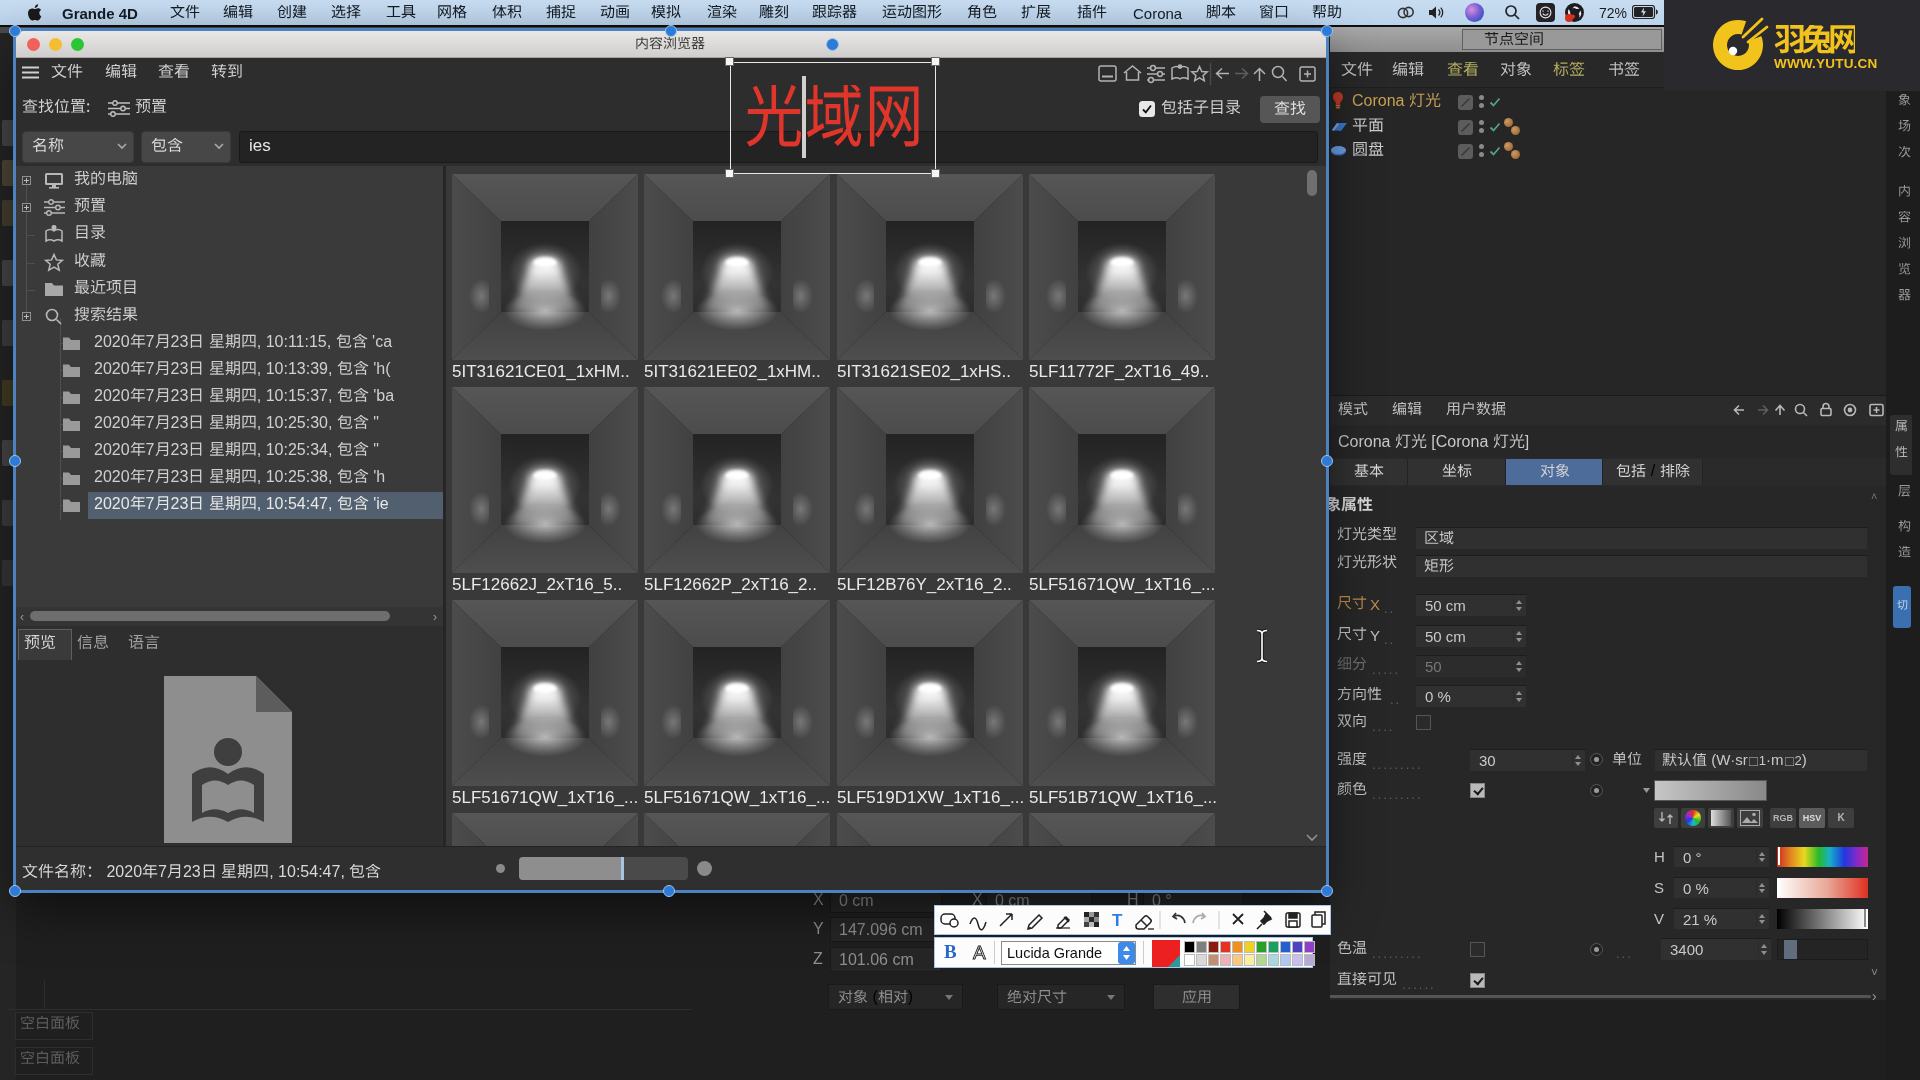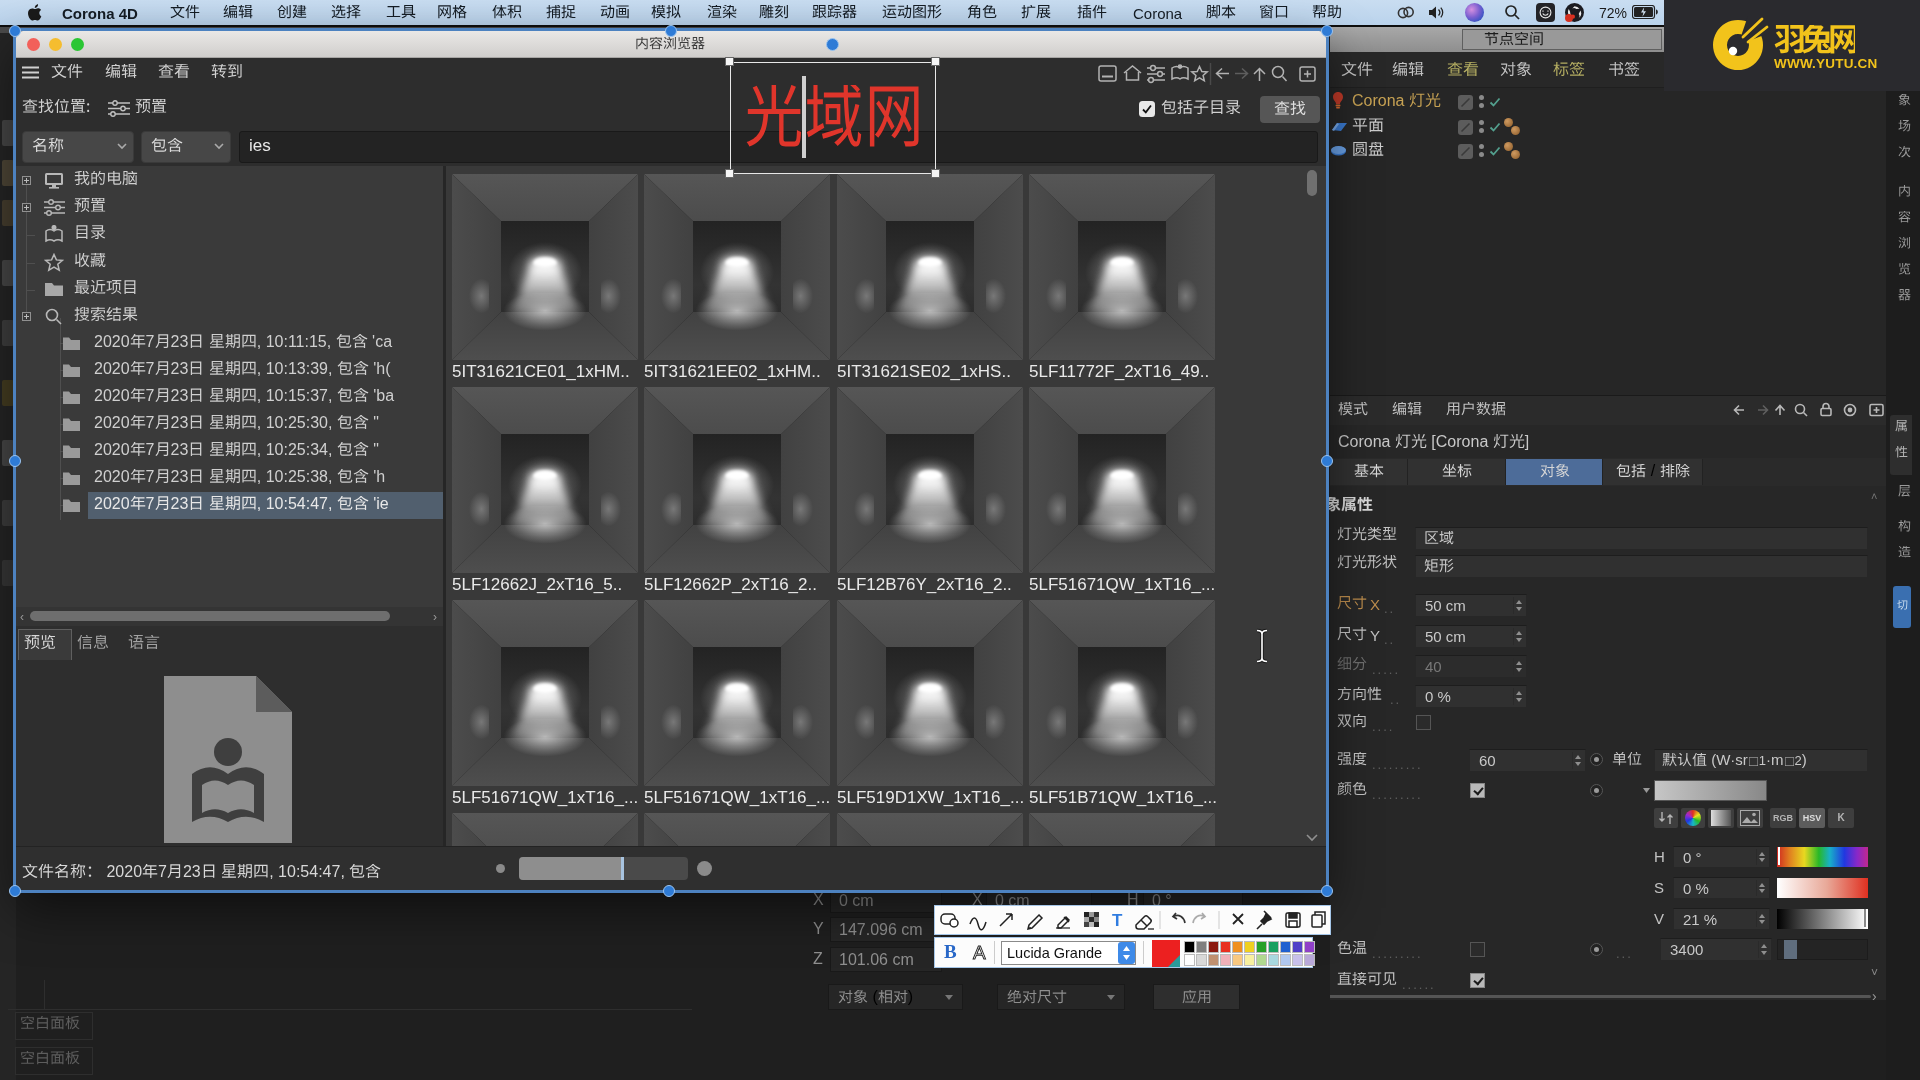--- a/index.html
+++ b/index.html
@@ -47,21 +47,21 @@
 .th .sw2{position:absolute;right:4%;top:52%;width:16%;height:27%;
  background:radial-gradient(ellipse 60% 50% at 25% 50%,rgba(255,255,255,.27),rgba(255,255,255,0) 70%)}
 .lbl{position:absolute;width:190px;color:#e9e9e9;font-size:17px;line-height:20px;white-space:nowrap}
 .ico{position:absolute}
 </style></head><body>
 <div id="root">
     <div class="abs" style="left:0;top:0;width:1920px;height:25px;background:linear-gradient(180deg,#c9ddf1,#bad3ec)"></div>
     <svg class="ico" style="left:28px;top:4px" width="16" height="17" viewBox="0 0 16 17">
       <path fill="#1a1a1a" d="M11.3 9c0-2 1.7-3 1.8-3.1-1-1.4-2.5-1.6-3-1.6-1.3-.1-2.5.8-3.2.8-.7 0-1.7-.8-2.8-.7C2.7 4.4 1.4 5.2.7 6.5c-1.4 2.5-.4 6.1 1 8.1.7 1 1.5 2.1 2.6 2 1-.1 1.4-.7 2.7-.7 1.2 0 1.6.7 2.7.7 1.1 0 1.8-1 2.5-2 .8-1.1 1.1-2.2 1.1-2.3 0 0-2-.8-2-3.3zM9.2 2.8c.5-.7 1-1.6.8-2.6-.8 0-1.8.6-2.4 1.3-.5.6-1 1.6-.8 2.5 1 .1 1.9-.5 2.4-1.2z"></path>
     </svg>
-    <div class="abs" style="left:62px;top:5px;font-size:15px;font-weight:bold;color:#141c24">Corona 4D</div>
+    <div class="abs" style="left:62px;top:5px;font-size:15px;font-weight:bold;color:#141c24">Grande 4D</div>
     <div style="position:absolute;left:170px;top:5px;color:#141c24;line-height:0"><svg class="cj" style="width:30.0px;height:15px" viewBox="0 -800 2000 1000" fill="#141c24">
         <use href="#g0" transform="translate(0 0) scale(1 -1)"></use>
         <use href="#g1" transform="translate(1000 0) scale(1 -1)"></use>
       </svg></div>
     <div style="position:absolute;left:223px;top:5px;color:#141c24;line-height:0"><svg class="cj" style="width:30.0px;height:15px" viewBox="0 -800 2000 1000" fill="#141c24">
         <use href="#g2" transform="translate(0 0) scale(1 -1)"></use>
         <use href="#g3" transform="translate(1000 0) scale(1 -1)"></use>
       </svg></div>
     <div style="position:absolute;left:277px;top:5px;color:#141c24;line-height:0"><svg class="cj" style="width:30.0px;height:15px" viewBox="0 -800 2000 1000" fill="#141c24">
         <use href="#g4" transform="translate(0 0) scale(1 -1)"></use>
@@ -385,40 +385,40 @@
         <use href="#g79" transform="translate(1000 0) scale(1 -1)"></use>
       </svg></div>
     <div class="abs" style="left:1370px;top:627px;font-size:15px;color:#c3c3c3">Y</div>
     <div class="dots" style="left:1384px;top:633px">..</div>
     <div class="ff" style="left:1415px;top:625px;width:112px;height:23px;background:#303030"><span style="margin-left:9px;color:#c9c9c9">50 cm</span><div class="stp"></div></div>
     <div style="position:absolute;left:1337px;top:657px;color:#6e6e6e;line-height:0"><svg class="cj" style="width:30.0px;height:15px" viewBox="0 -800 2000 1000" fill="#6e6e6e">
         <use href="#g80" transform="translate(0 0) scale(1 -1)"></use>
         <use href="#g81" transform="translate(1000 0) scale(1 -1)"></use>
       </svg></div>
     <div class="dots" style="left:1372px;top:663px">.....</div>
-    <div class="ff" style="left:1415px;top:655px;width:112px;height:23px;background:#2c2c2c"><span style="margin-left:9px;color:#787878">40</span><div class="stp"></div></div>
+    <div class="ff" style="left:1415px;top:655px;width:112px;height:23px;background:#2c2c2c"><span style="margin-left:9px;color:#787878">50</span><div class="stp"></div></div>
     <div style="position:absolute;left:1337px;top:687px;color:#c3c3c3;line-height:0"><svg class="cj" style="width:45.0px;height:15px" viewBox="0 -800 3000 1000" fill="#c3c3c3">
         <use href="#g82" transform="translate(0 0) scale(1 -1)"></use>
         <use href="#g83" transform="translate(1000 0) scale(1 -1)"></use>
         <use href="#g84" transform="translate(2000 0) scale(1 -1)"></use>
       </svg></div>
     <div class="dots" style="left:1390px;top:693px">..</div>
     <div class="ff" style="left:1415px;top:685px;width:112px;height:23px;background:#303030"><span style="margin-left:9px;color:#c9c9c9">0 %</span><div class="stp"></div></div>
     <div style="position:absolute;left:1337px;top:714px;color:#c3c3c3;line-height:0"><svg class="cj" style="width:30.0px;height:15px" viewBox="0 -800 2000 1000" fill="#c3c3c3">
         <use href="#g85" transform="translate(0 0) scale(1 -1)"></use>
         <use href="#g83" transform="translate(1000 0) scale(1 -1)"></use>
       </svg></div>
     <div class="dots" style="left:1372px;top:720px">....</div>
     <div class="cb" style="left:1416px;top:715px"></div>
     <div style="position:absolute;left:1337px;top:752px;color:#c3c3c3;line-height:0"><svg class="cj" style="width:30.0px;height:15px" viewBox="0 -800 2000 1000" fill="#c3c3c3">
         <use href="#g86" transform="translate(0 0) scale(1 -1)"></use>
         <use href="#g87" transform="translate(1000 0) scale(1 -1)"></use>
       </svg></div>
     <div class="dots" style="left:1372px;top:758px">.........</div>
-    <div class="ff" style="left:1469px;top:749px;width:117px;height:23px;background:#303030"><span style="margin-left:9px;color:#c9c9c9">60</span><div class="stp"></div></div>
+    <div class="ff" style="left:1469px;top:749px;width:117px;height:23px;background:#303030"><span style="margin-left:9px;color:#c9c9c9">30</span><div class="stp"></div></div>
     <div class="rad" style="left:1590px;top:753px"></div>
     <div style="position:absolute;left:1612px;top:752px;color:#c3c3c3;line-height:0"><svg class="cj" style="width:30.0px;height:15px" viewBox="0 -800 2000 1000" fill="#c3c3c3">
         <use href="#g88" transform="translate(0 0) scale(1 -1)"></use>
         <use href="#g89" transform="translate(1000 0) scale(1 -1)"></use>
       </svg></div>
     <div class="ff" style="left:1654px;top:749px;width:214px;height:23px;background:#303030"></div>
     <div class="abs" style="left:1662px;top:752px;line-height:0"><svg class="cj" style="width:45.0px;height:15px" viewBox="0 -800 3000 1000" fill="#c9c9c9">
         <use href="#g90" transform="translate(0 0) scale(1 -1)"></use>
         <use href="#g91" transform="translate(1000 0) scale(1 -1)"></use>
         <use href="#g92" transform="translate(2000 0) scale(1 -1)"></use>

